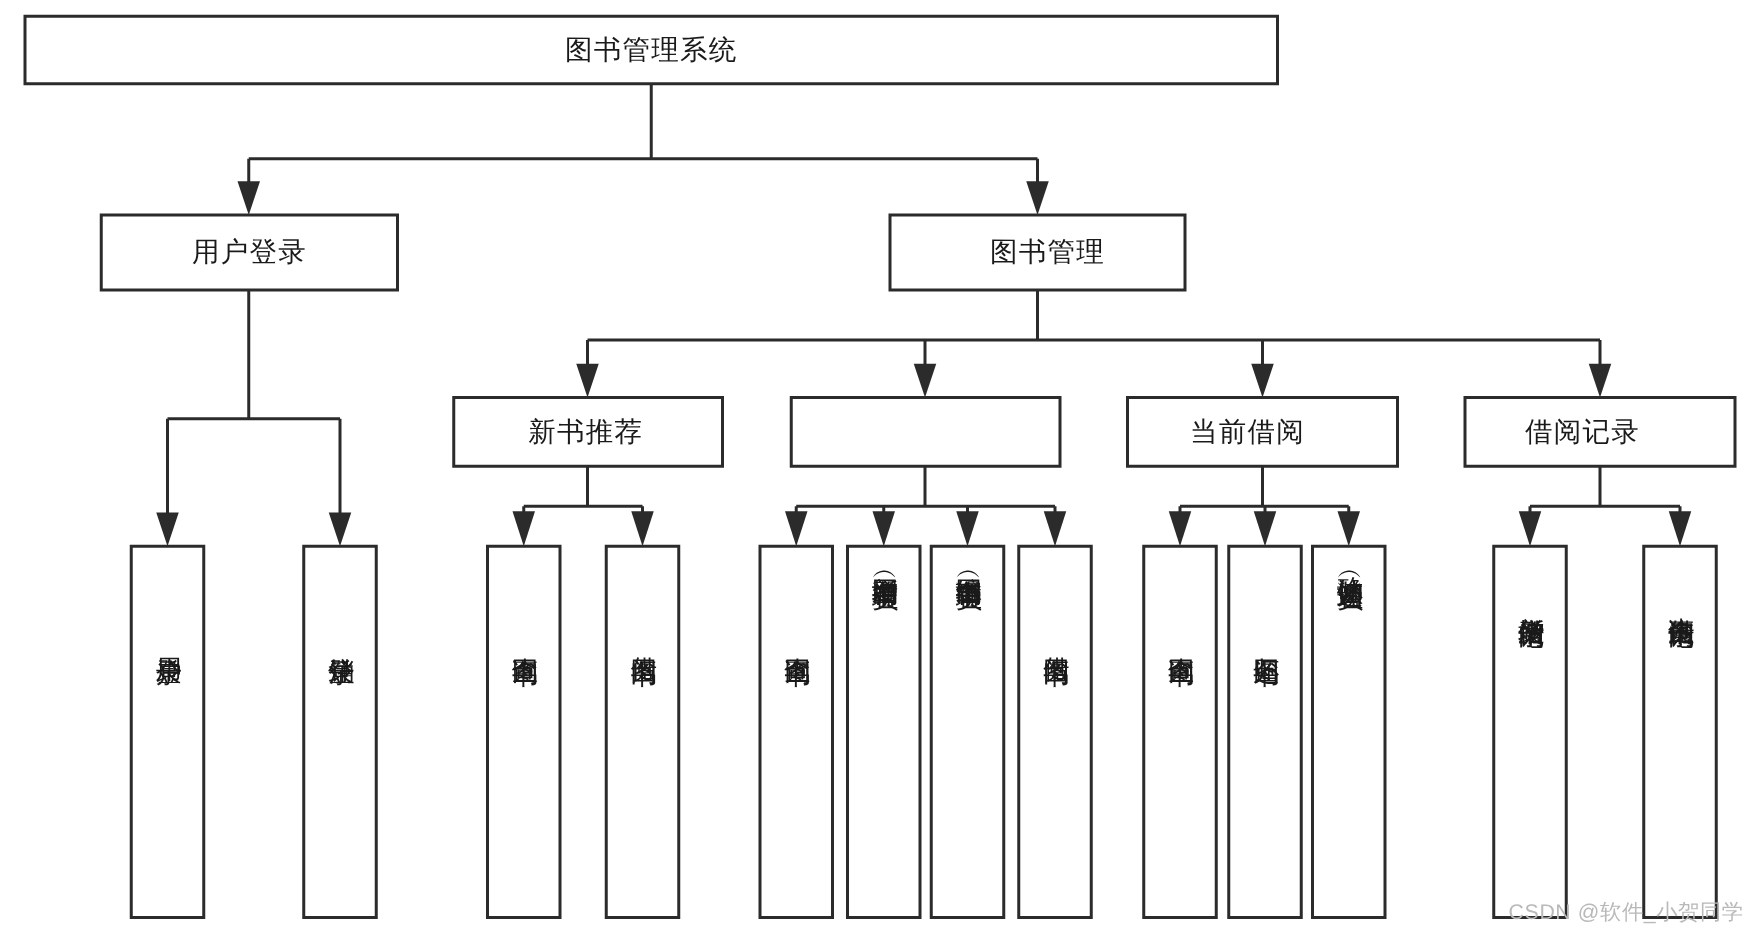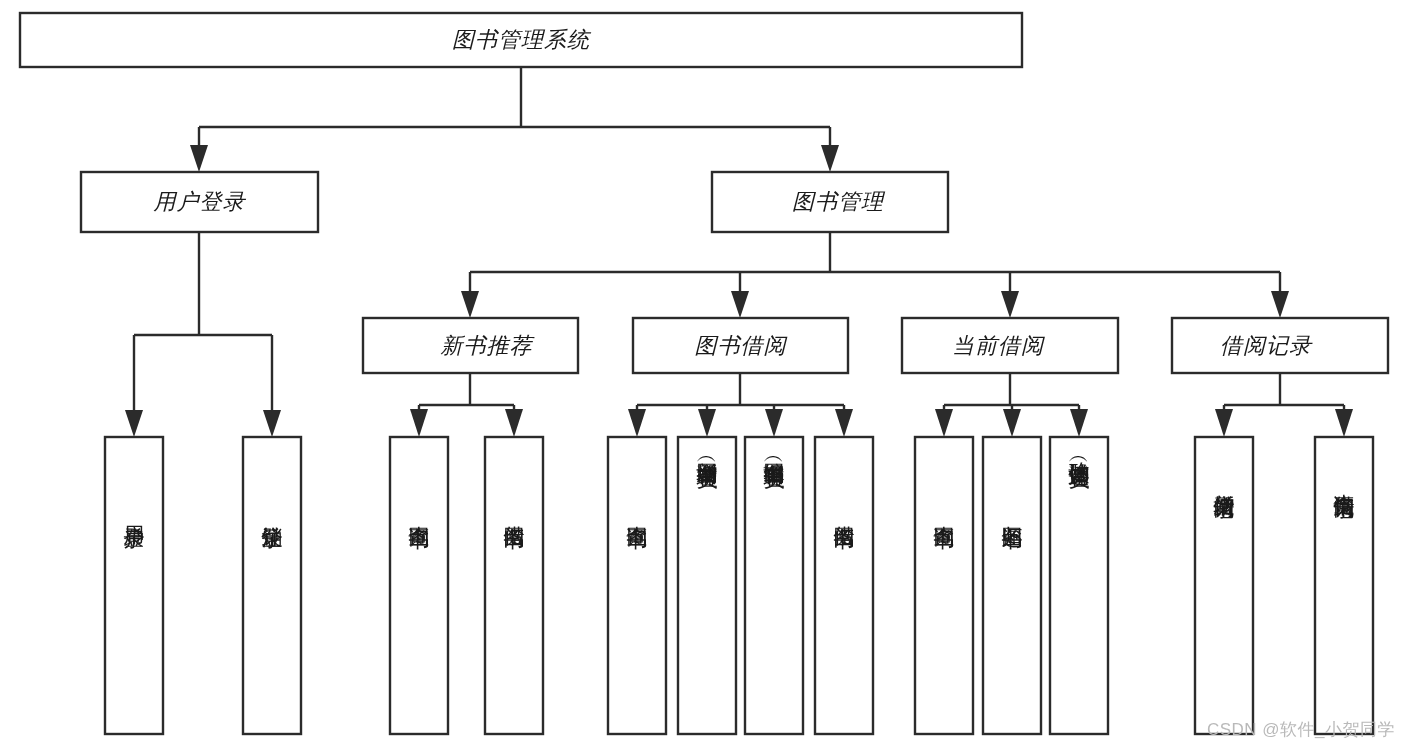--- a/index.html
+++ b/index.html
@@ -65,21 +65,20 @@
     align-items: center;
     justify-content: center;
     pointer-events: none;
   }
   .hlabel-text {
     font-family: "Liberation Sans", "DejaVu Sans", sans-serif;
     font-size: 22px;
     color: #1a1a1a;
     letter-spacing: 1px;
     white-space: nowrap;
-    font-style: italic;
   }
   #watermark {
     position: absolute;
     right: 10px;
     bottom: 6px;
     font-family: "Liberation Sans", "DejaVu Sans", sans-serif;
     font-size: 17px;
     color: #b9b9b9;
     letter-spacing: 0.5px;
     white-space: nowrap;
@@ -187,25 +186,22 @@
     <span class="hlabel-text">图书管理系统</span>
   </div>
 
   <div class="hlabel-wrap" style="left:81px; top:172px; width:237px; height:60px;">
     <span class="hlabel-text">用户登录</span>
   </div>
   <div class="hlabel-wrap" style="left:720px; top:172px; width:236px; height:60px;">
     <span class="hlabel-text">图书管理</span>
   </div>
 
-  <div class="hlabel-wrap" style="left:363px; top:318px; width:211px; height:55px;padding-left:18px;">
+  <div class="hlabel-wrap" style="left:363px; top:318px; width:211px; height:55px;">
     <span class="hlabel-text">新书推荐</span>
-  </div>
-  <div class="hlabel-wrap" style="left:633px; top:318px; width:215px; height:55px;">
-    <span class="hlabel-text">图书借阅</span>
   </div>
   <div class="hlabel-wrap" style="left:902px; top:318px; width:192px; height:55px;">
     <span class="hlabel-text">当前借阅</span>
   </div>
   <div class="hlabel-wrap" style="left:1172px; top:318px; width:188px; height:55px;">
     <span class="hlabel-text">借阅记录</span>
   </div>
 
   <div class="vlabel-wrap" style="left:105px; top:437px; width:58px; height:297px; padding-top:72px;">
     <span class="vlabel-text">用户登录</span>

